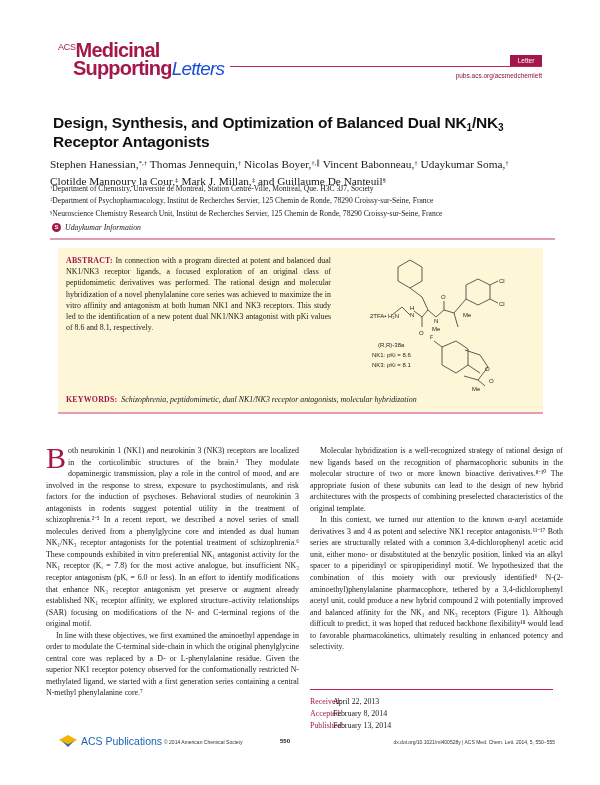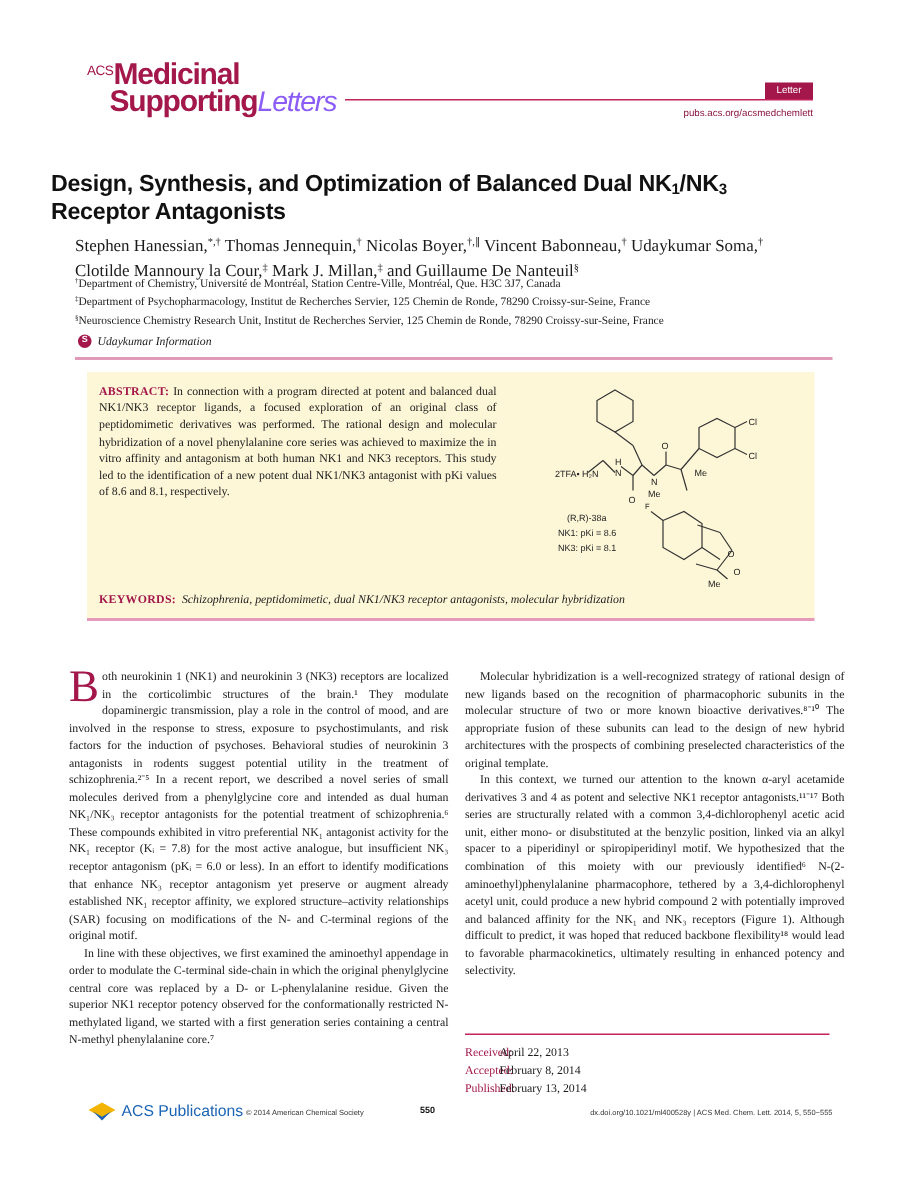--- a/index.html
+++ b/index.html
@@ -3,26 +3,26 @@
 <meta charset="utf-8">
 <style>
   html, body { margin:0; padding:0; background:#fff; }
   body { width:600px; height:785px; position:relative; overflow:hidden; font-family:"Liberation Serif", serif; color:#1a1a1a; }
   .abs { position:absolute; }
   
   .logo { left:58px; top:40px; color:#a3174a; line-height:1; }
   .logo .acs { font-family:"Liberation Sans", sans-serif; font-size:9px; vertical-align:top; position:relative; top:3px; letter-spacing:-0.3px; }
   .logo .med { font-family:"Liberation Sans", sans-serif; font-size:20px; font-weight:bold; letter-spacing:-0.8px; }
   .logo .chem { font-family:"Liberation Sans", sans-serif; font-size:20px; font-weight:bold; letter-spacing:-0.8px; display:block; margin-left:15px; margin-top:-2px; }
-  .logo .lett { font-style:italic; font-weight:normal; font-size:19px; color:#8b5cf6; }
+  .logo .lett { font-style:italic; font-weight:normal; font-size:19px; color:#1d4ed8; }
   .header-rule { left:230px; top:66px; width:312px; height:1px; background:#c2235a; }
   .letter-badge { left:510px; top:55px; width:32px; height:11px; background:#a3174a; color:#fff; font-family:"Liberation Sans", sans-serif; font-size:6.5px; text-align:center; line-height:11px; }
   .journal-url { right:58px; top:72px; font-family:"Liberation Sans", sans-serif; font-size:6.5px; color:#8a1340; }
   
-  .title { left:34px; top:113px; width:500px; font-family:"Liberation Sans", sans-serif; font-weight:bold; font-size:15.5px; line-height:19px; color:#111; letter-spacing:-0.2px; }
+  .title { left:53px; top:113px; width:500px; font-family:"Liberation Sans", sans-serif; font-weight:bold; font-size:15.5px; line-height:19px; color:#111; letter-spacing:-0.2px; }
   sub { font-size:65%; vertical-align:-0.25em; line-height:0; }
   sup { font-size:62%; vertical-align:0.5em; line-height:0; }
   .authors { left:50px; top:156px; width:510px; font-size:11.3px; line-height:17px; }
   .affil { left:50px; top:183px; width:520px; font-size:7.6px; line-height:12.4px; }
   .si { left:52px; top:223px; font-size:7.8px; font-style:italic; display:flex; align-items:center; gap:4px; }
   .si-icon { width:9px; height:9px; border-radius:50%; background:#a3174a; color:#fff; font-size:6px; font-style:normal; font-weight:bold; text-align:center; line-height:9px; font-family:"Liberation Sans", sans-serif; }
   .rule-top { left:50px; top:238px; width:505px; height:1.5px; background:#e09ab8; }
   
   .abstract-box { left:58px; top:248px; width:485px; height:164px; background:#fdf7d8; border-bottom:2px solid #e59ab9; }
   .abstract-text { left:66px; top:255px; width:265px; font-size:7.9px; line-height:11.2px; text-align:justify; }
@@ -58,21 +58,21 @@
 <div class="abs letter-badge">Letter</div>
 <div class="abs journal-url">pubs.acs.org/acsmedchemlett</div>
 
 <div class="abs title"><span>Design, Synthesis, and Optimization of Balanced Dual NK</span><sub>1</sub><span>/NK</span><sub>3</sub><br><span> Receptor Antagonists</span></div>
 
 <div class="abs authors">
   <span><span>Stephen Hanessian,</span><sup>*,†</sup></span><span><span> Thomas Jennequin,</span><sup>†</sup></span><span><span> Nicolas Boyer,</span><sup>†,∥</sup></span><span><span> Vincent Babonneau,</span><sup>†</sup></span><span><span> Udaykumar Soma,</span><sup>†</sup></span><br><span><span> Clotilde Mannoury la Cour,</span><sup>‡</sup></span><span><span> Mark J. Millan,</span><sup>‡</sup></span><span><span> and Guillaume De Nanteuil</span><sup>§</sup></span>
 </div>
 
 <div class="abs affil">
-  <div><sup>†</sup><span>Department of Chemistry, Université de Montréal, Station Centre-Ville, Montréal, Que. H3C 3J7, Canada</span></div>
+  <div><sup>†</sup><span>Department of Chemistry, Université de Montréal, Station Centre-Ville, Montréal, Que. H3C 3J7, Society</span></div>
   <div><sup>‡</sup><span>Department of Psychopharmacology, Institut de Recherches Servier, 125 Chemin de Ronde, 78290 Croissy-sur-Seine, France</span></div>
   <div><sup>§</sup><span>Neuroscience Chemistry Research Unit, Institut de Recherches Servier, 125 Chemin de Ronde, 78290 Croissy-sur-Seine, France</span></div>
 </div>
 
 <div class="abs si">
   <span class="si-icon">S</span>
   <span>Udaykumar Information</span>
 </div>
 <div class="abs rule-top"></div>
 

